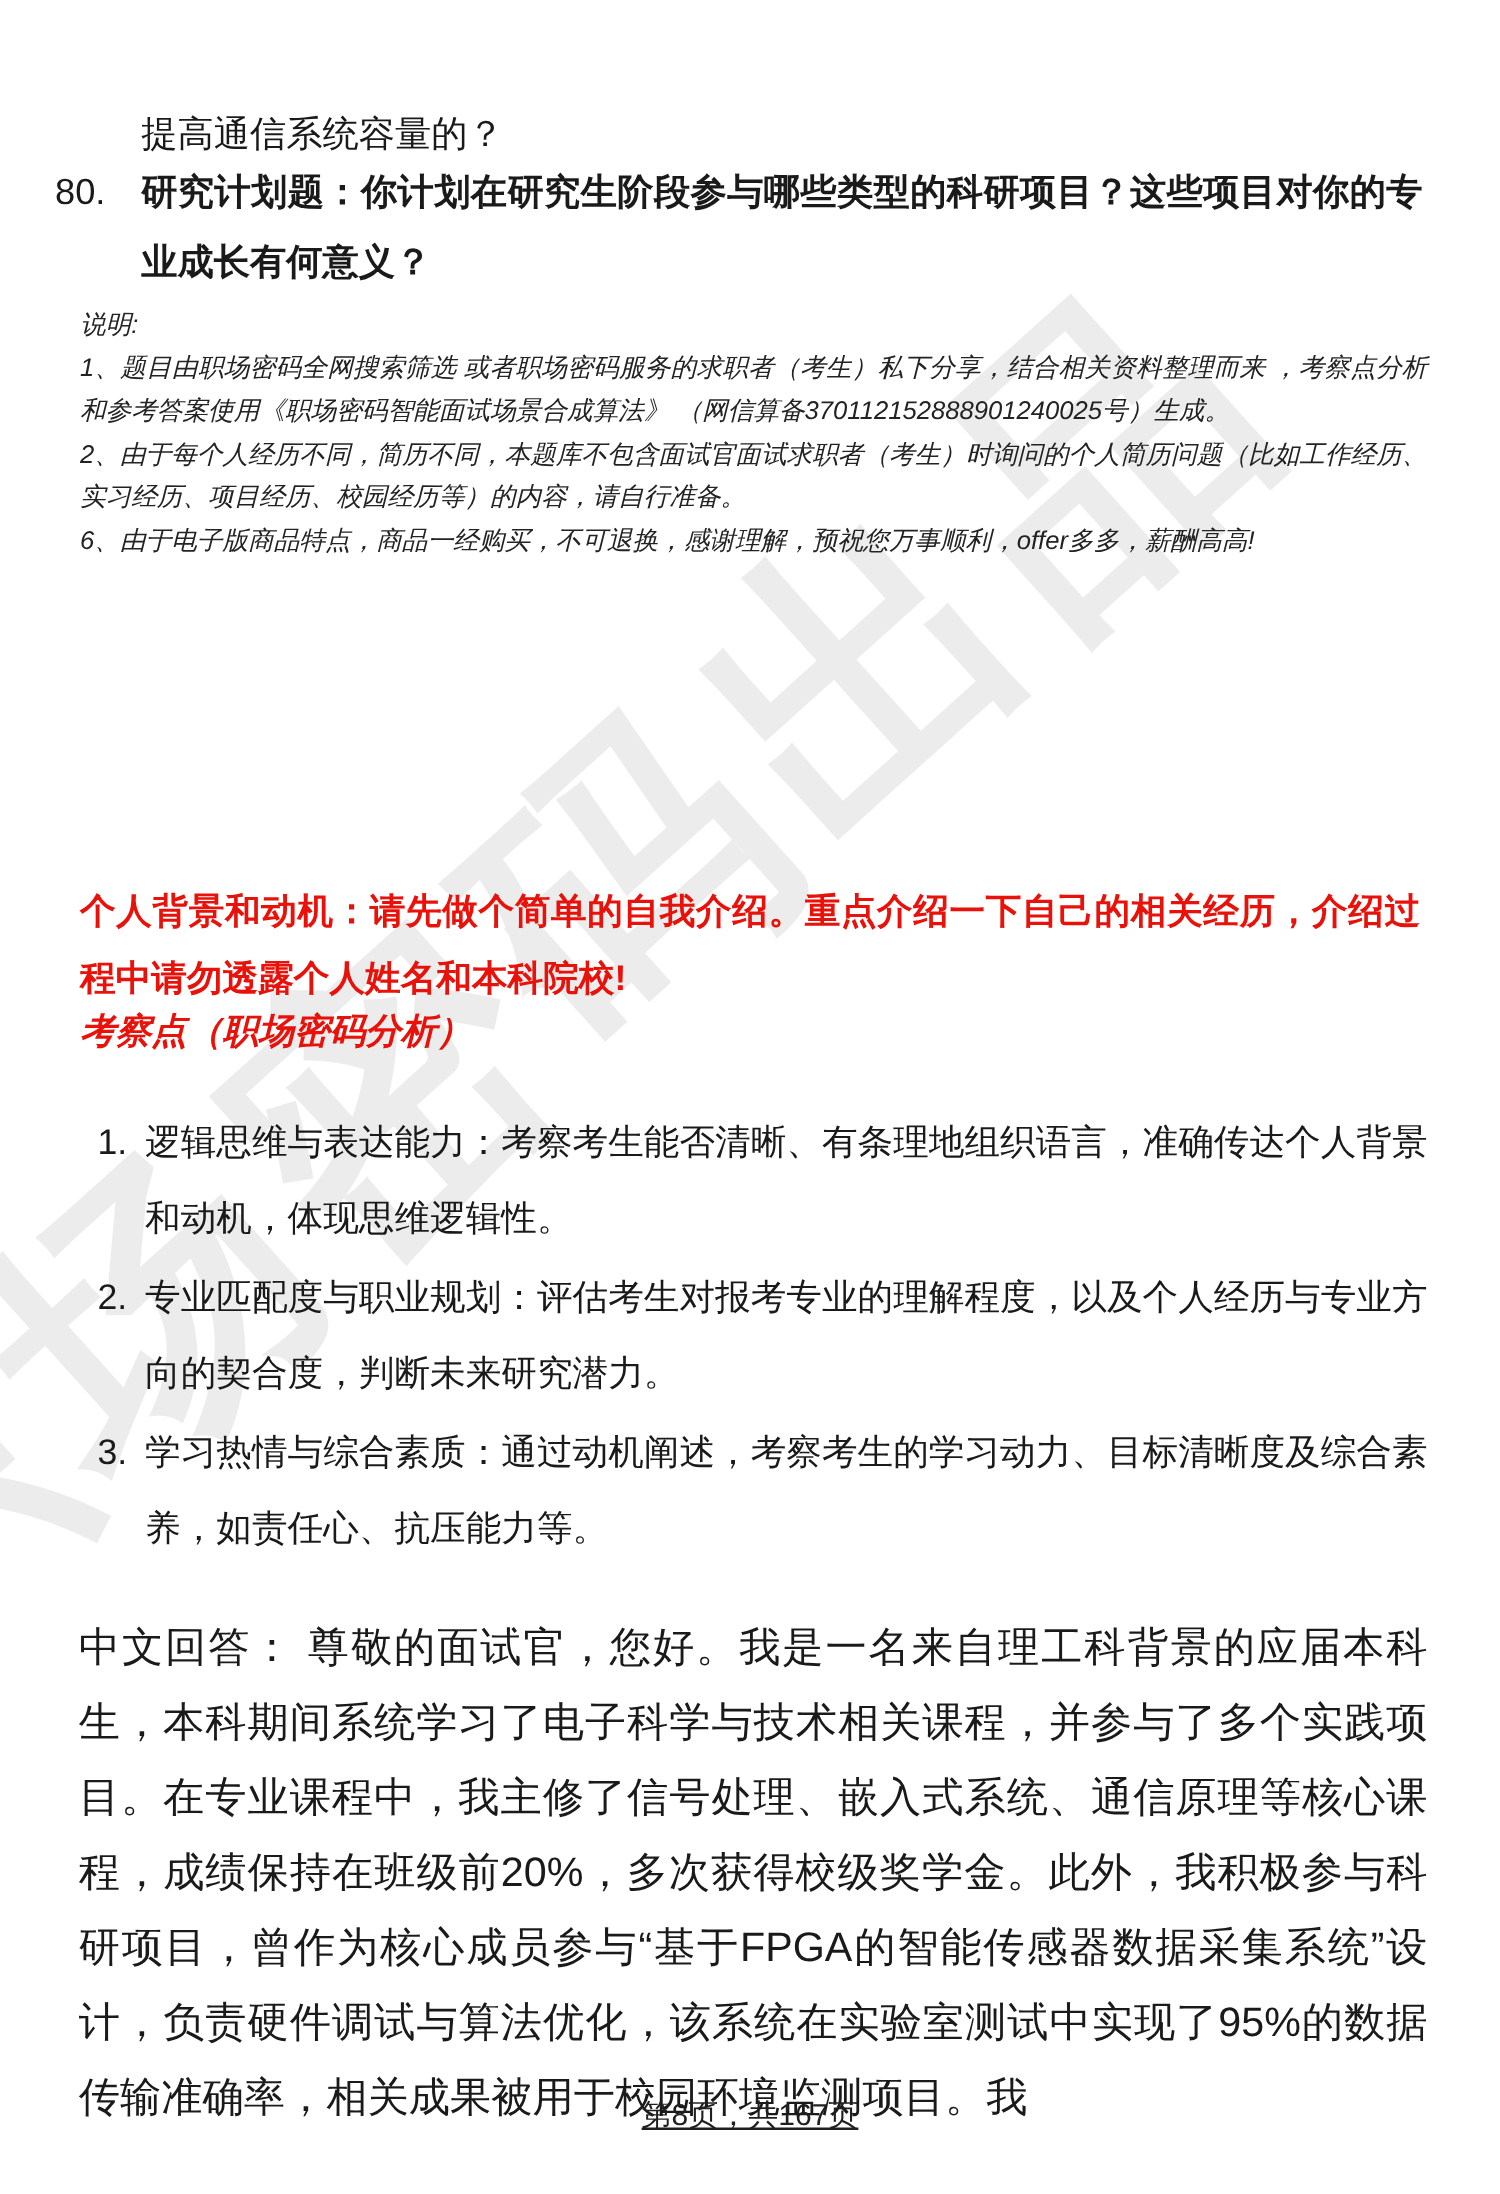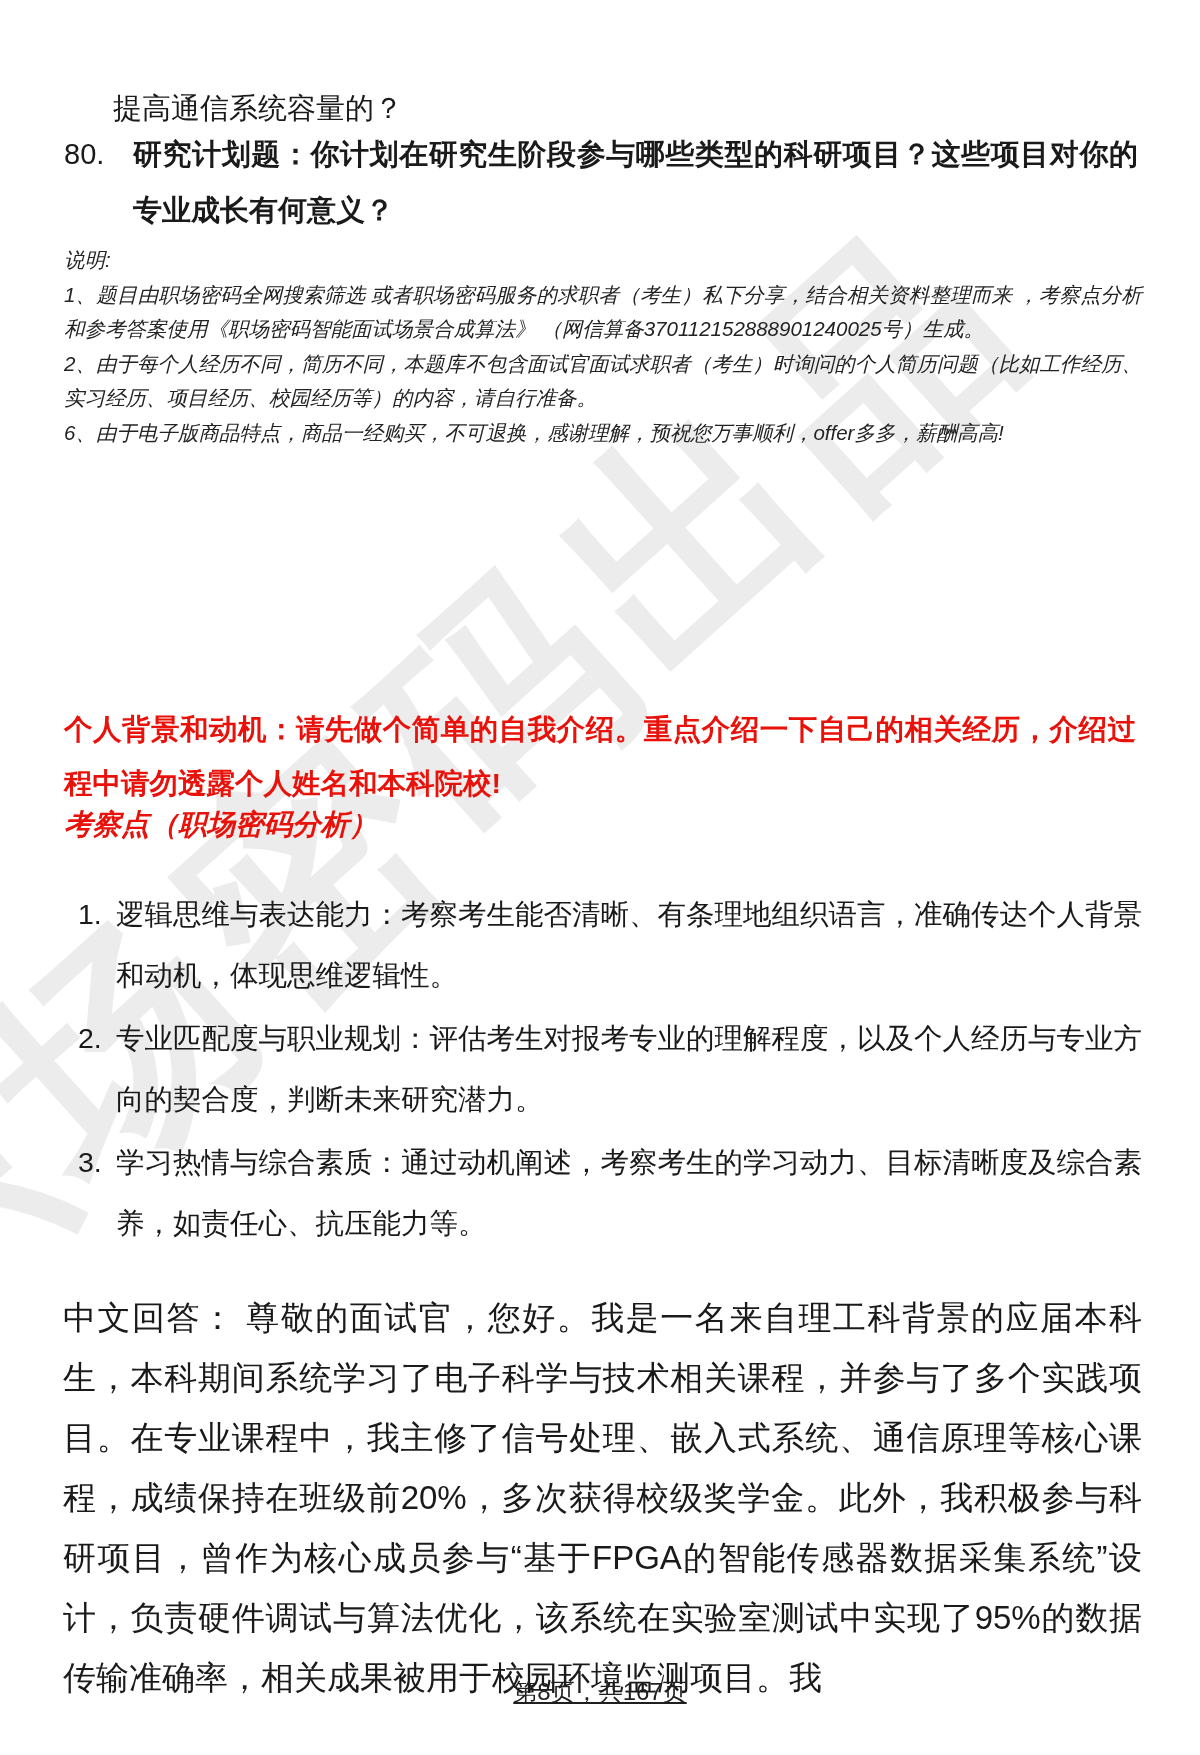--- a/index.html
+++ b/index.html
@@ -43,21 +43,21 @@
     margin-top: 37px;
   }
 
   .question {
     position: absolute;
     top: 126px; left: 44px; right: 62px;
     display: flex;
     font-size: 29px;
     line-height: 56px;
   }
-  .question .q-num { flex: none; width: 69px; margin-left: 20px; }
+  .question .q-num { flex: none; width: 69px; }
   .question .q-text { flex: 1; text-align: justify; font-weight: bold; }
 
   .notes {
     position: absolute;
     top: 243px; left: 64px; right: 58px;
     font-size: 20.5px;
     line-height: 34.5px;
     color: #232323;
     font-style: italic;
   }

